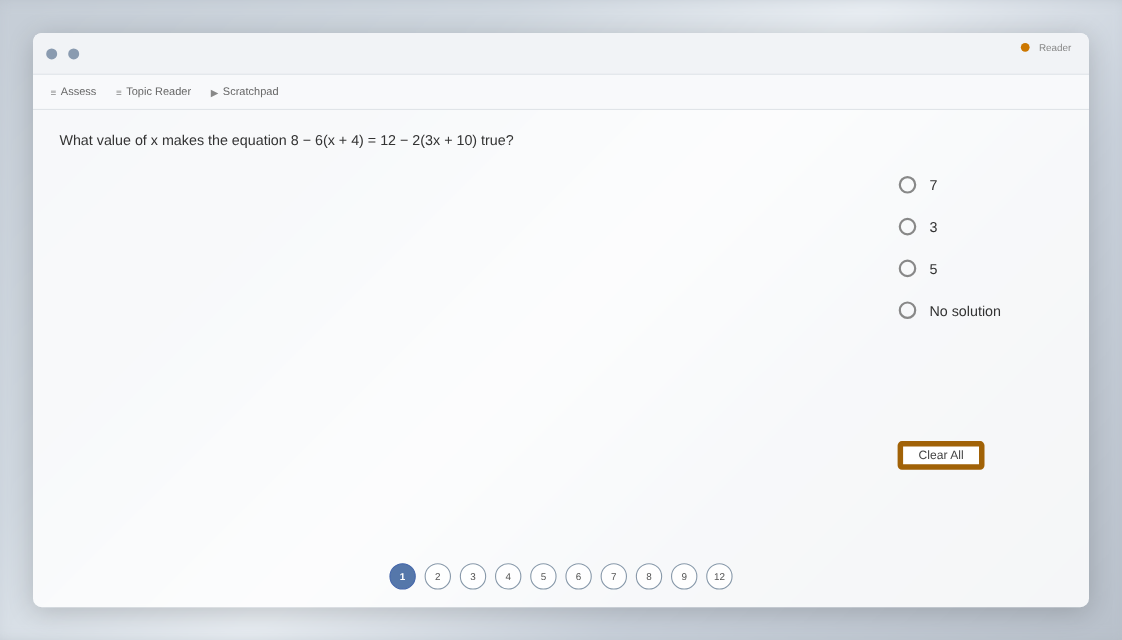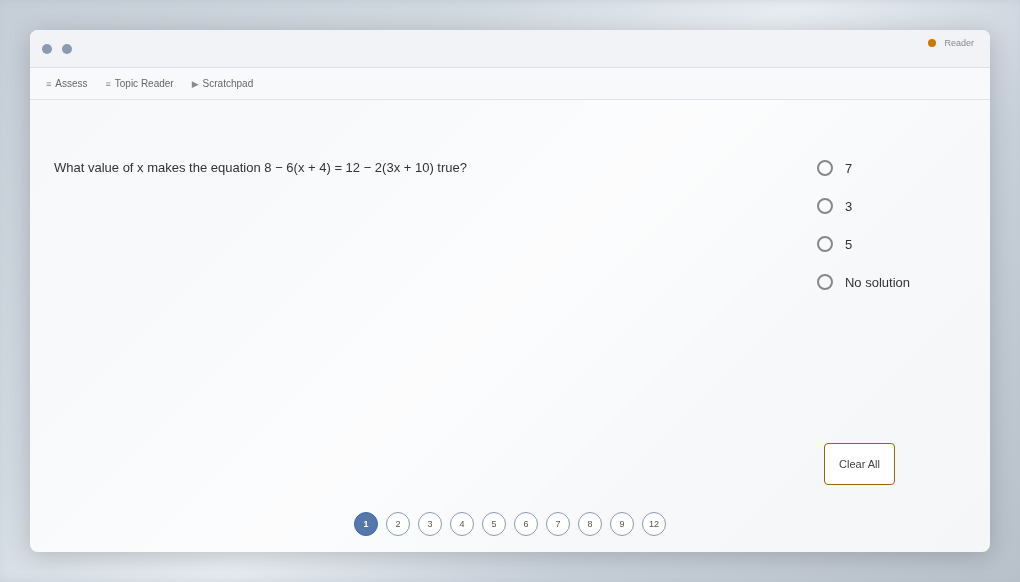--- a/index.html
+++ b/index.html
@@ -90,21 +90,20 @@
     
     .question-area {
       padding: 20px 24px 16px 24px;
     }
 
     .question-text {
       font-size: 13px;
       color: #333;
       font-weight: 500;
       margin-bottom: 6px;
-      margin-top: 40px;
     }
 
     
     .answers-section {
       position: absolute;
       right: 80px;
       top: 130px;
       display: flex;
       flex-direction: column;
       gap: 22px;
@@ -131,23 +130,23 @@
 
     .answer-label {
       font-size: 13px;
       color: #333;
     }
 
     
     .clear-all-btn {
       position: absolute;
       right: 95px;
-      top: 413px;
-      padding: 14px 14px;
-      border: 1px solid #a16207;
+      top: 371px;
+      padding: 2px 14px;
+      border: 5px solid #a16207;
       background: rgba(255,255,255,0.9);
       border-radius: 4px;
       font-size: 11px;
       color: #444;
       cursor: pointer;
     }
 
     
     .bottom-nav {
       position: absolute;

